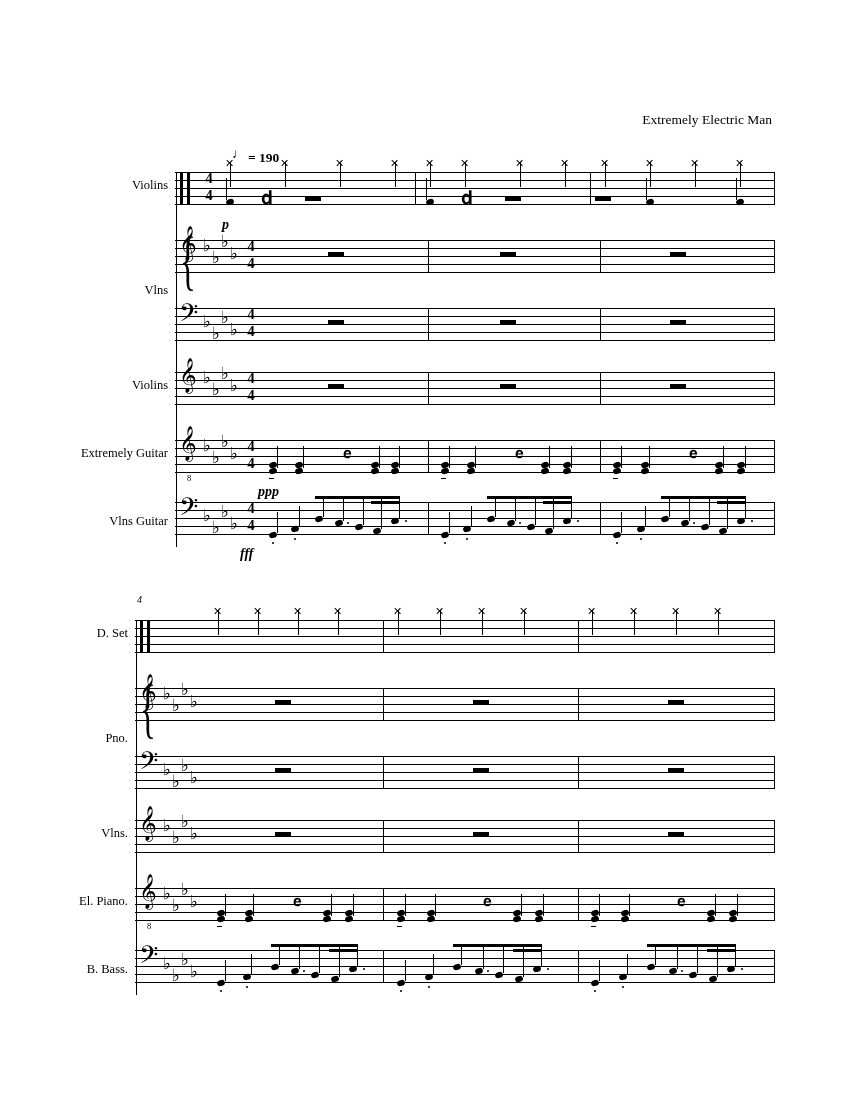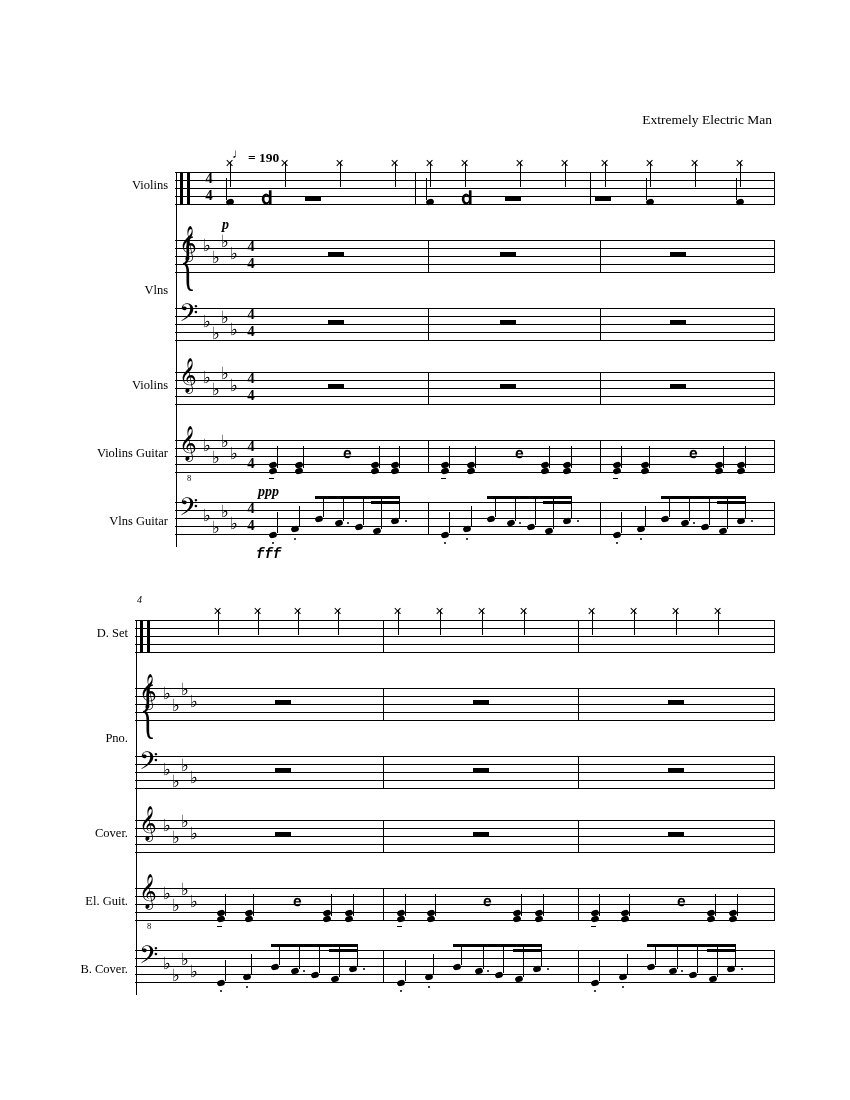--- a/index.html
+++ b/index.html
@@ -222,21 +222,21 @@
     <div class="label-col" style="top:28px;">
       <div class="inst-label">Violins</div>
     </div>
     <div class="label-col" style="top:133px;">
       <div class="inst-label">Vlns</div>
     </div>
     <div class="label-col" style="top:228px;">
       <div class="inst-label">Violins</div>
     </div>
     <div class="label-col" style="top:296px;">
-      <div class="inst-label">Violins Guitar</div>
+      <div class="inst-label">Extremely Guitar</div>
     </div>
     <div class="label-col" style="top:364px;">
       <div class="inst-label">Vlns Guitar</div>
     </div>
 
     <div class="vline" style="left:176px;top:22px;height:375px;"></div>
 
     <div class="staff" style="top:22px;">
       <div class="line"></div>
       <div class="line"></div>
@@ -527,42 +527,42 @@
       <div class="notehead" style="left:562px;top:16px;"></div>
       <div class="stem" style="left:570px;top:-6px;height:23px;"></div>
       <div class="beam" style="left:486px;top:-6px;width:85px;"></div>
       <div class="beam" style="left:542px;top:-1px;width:29px;"></div>
       <div class="dot" style="left:576px;top:18px;"></div>
 
       <div class="vline" style="left:253px;top:0;height:33px;"></div>
       <div class="vline" style="left:425px;top:0;height:33px;"></div>
       <div class="vline" style="left:599px;top:0;height:33px;"></div>
     </div>
-    <div class="dyn" style="top:396px;left:256px;font-family:Liberation Mono, monospace;">fff</div>
+    <div class="dyn" style="top:396px;left:240px;">fff</div>
 
   </div>
 
   <div class="system sys2">
 
     <div class="measnum" style="top:-4px;left:137px;">4</div>
 
     <div class="label-col" style="top:28px;">
       <div class="inst-label">D. Set</div>
     </div>
     <div class="label-col" style="top:133px;">
       <div class="inst-label">Pno.</div>
     </div>
     <div class="label-col" style="top:228px;">
-      <div class="inst-label">Cover.</div>
+      <div class="inst-label">Vlns.</div>
     </div>
     <div class="label-col" style="top:296px;">
-      <div class="inst-label">El. Guit.</div>
+      <div class="inst-label">El. Piano.</div>
     </div>
     <div class="label-col" style="top:364px;">
-      <div class="inst-label">B. Cover.</div>
+      <div class="inst-label">B. Bass.</div>
     </div>
 
     <div class="vline" style="left:136px;top:22px;height:375px;"></div>
 
     <div class="staff" style="top:22px;">
       <div class="line"></div>
       <div class="line"></div>
       <div class="line"></div>
       <div class="line"></div>
       <div class="line"></div>

